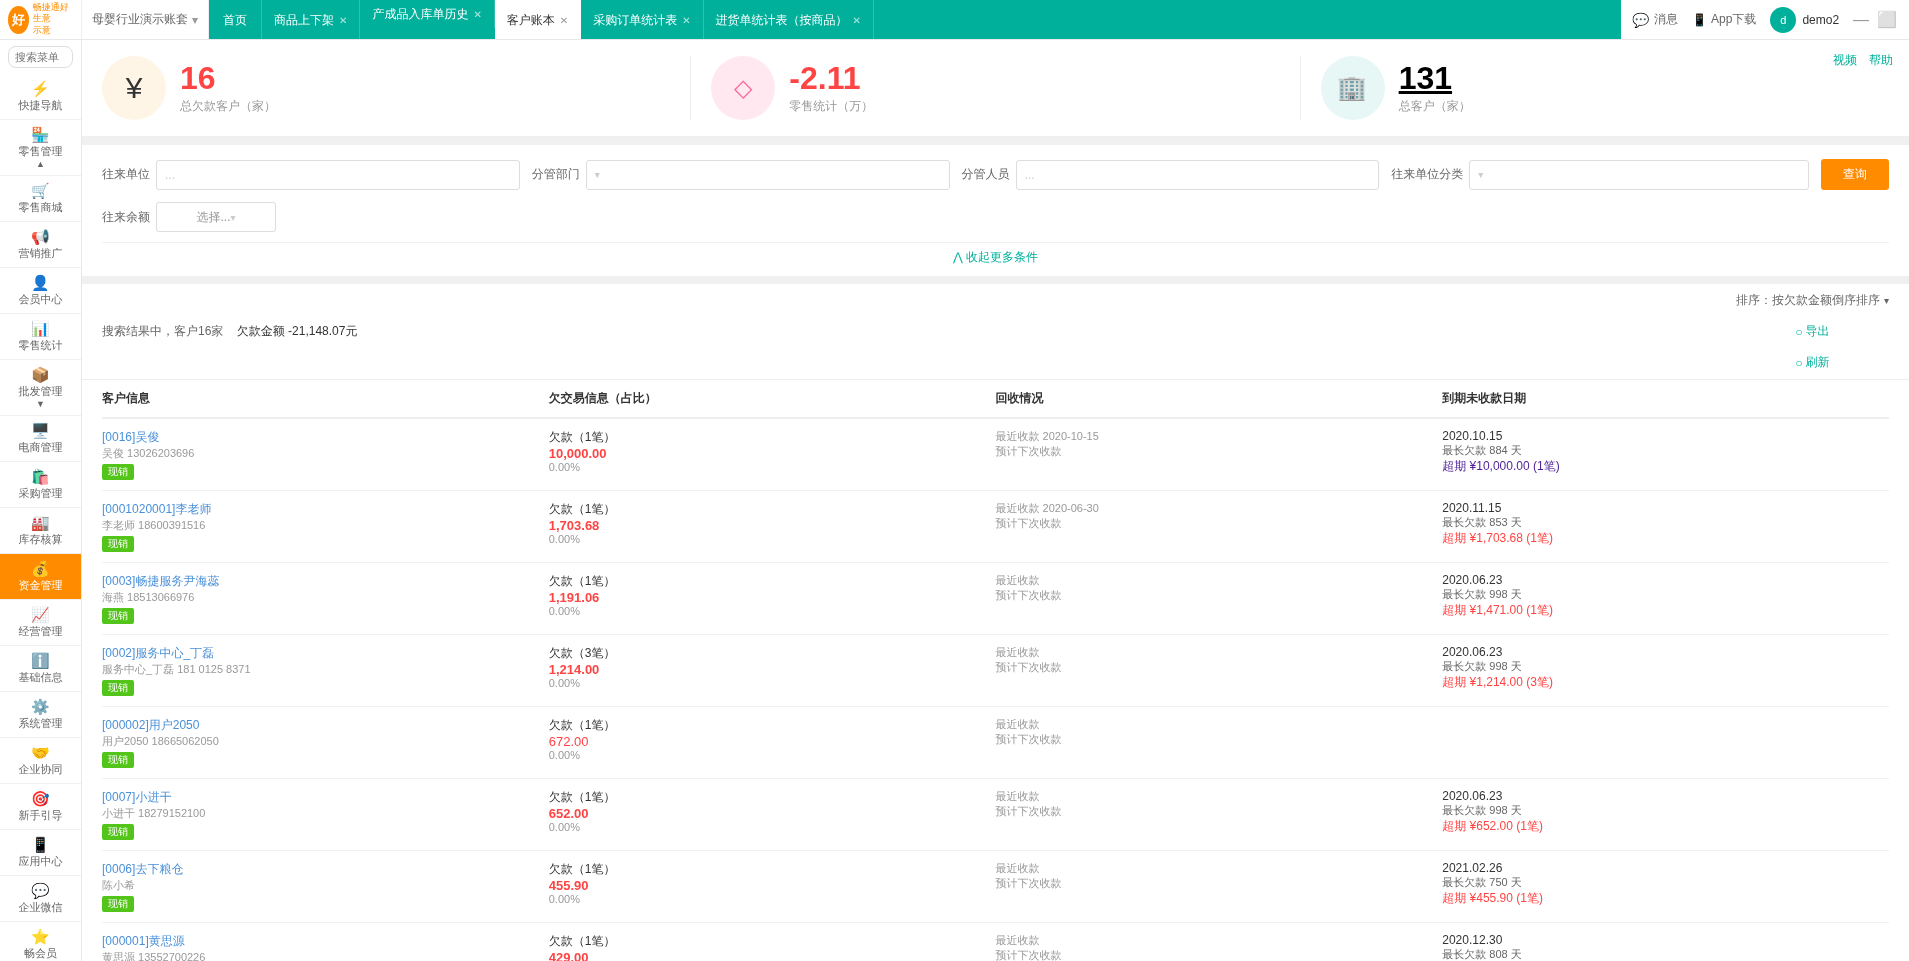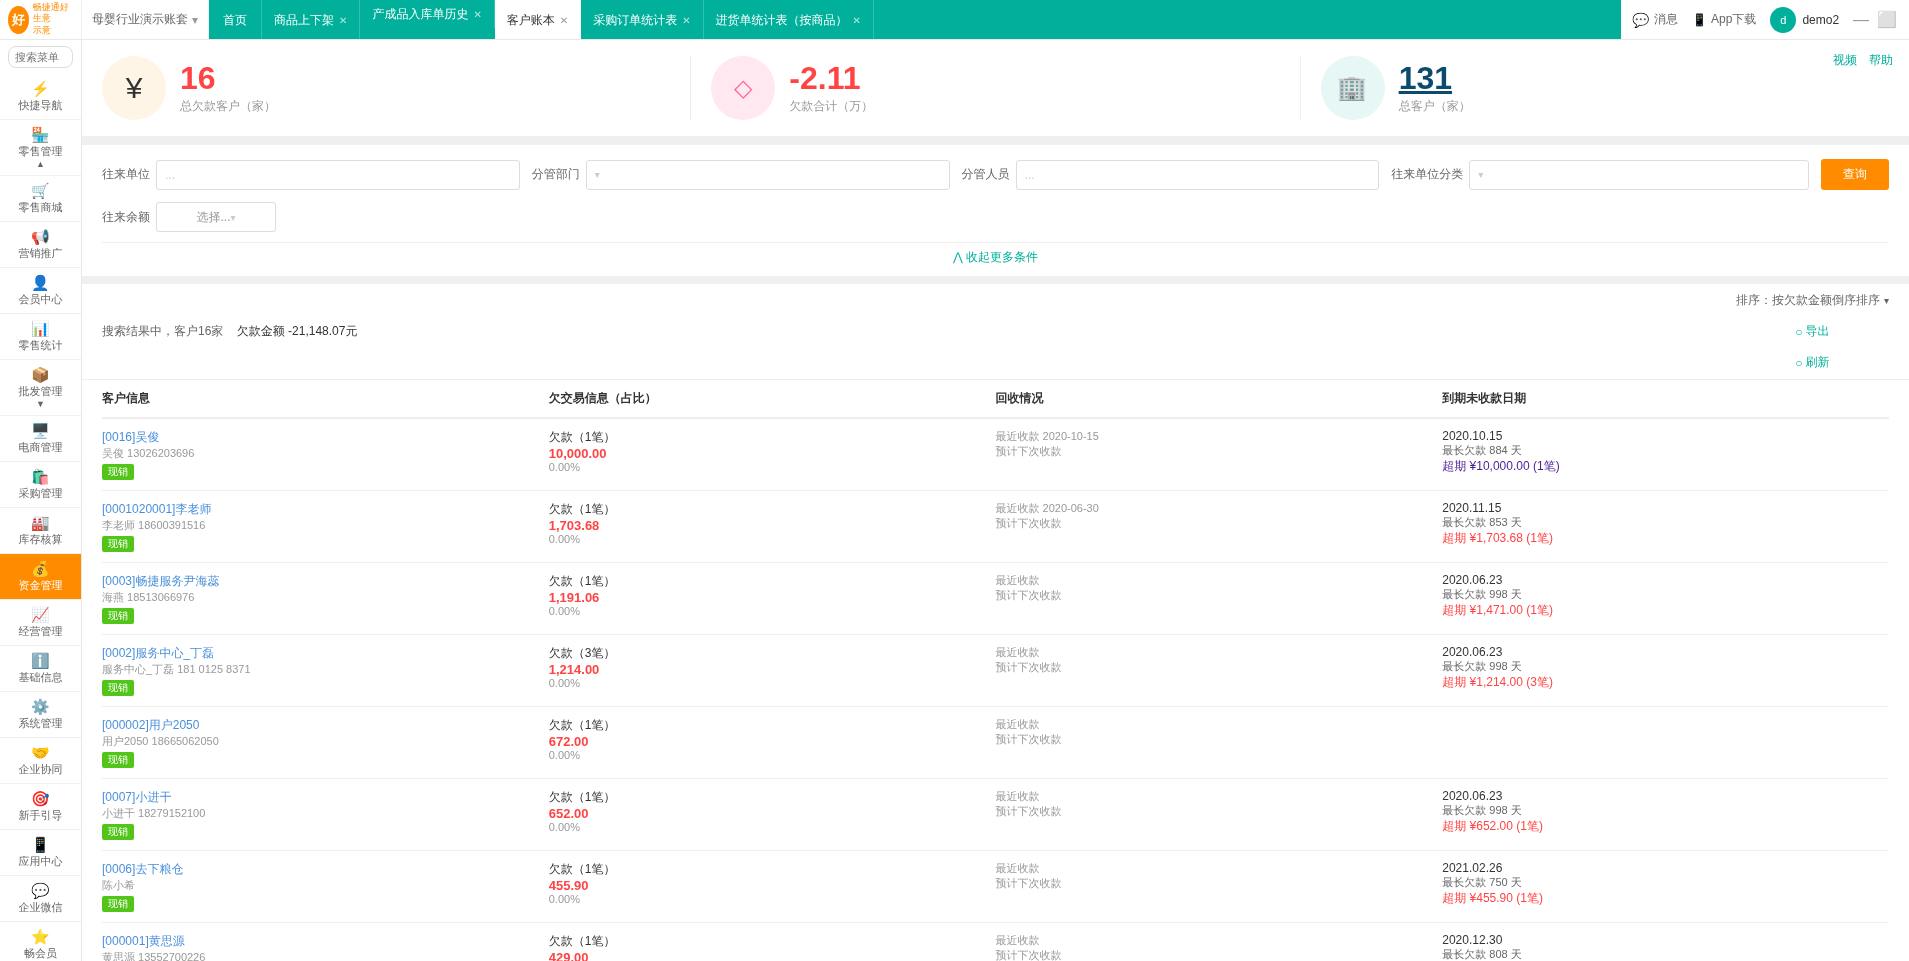--- a/index.html
+++ b/index.html
@@ -169,28 +169,28 @@
         <div>
           <div style="font-size:32px;font-weight:bold;color:#ff4444;line-height:1;">16</div>
           <div style="font-size:12px;color:#999;margin-top:4px;">总欠款客户（家）</div>
         </div>
       </div>
 
       <div style="display:flex;align-items:center;gap:14px;flex:1;border-right:1px solid #eee;padding:0 20px;">
         <div style="width:64px;height:64px;border-radius:50%;background:#ffe8f0;display:flex;align-items:center;justify-content:center;font-size:24px;color:#ff6699;">◇</div>
         <div>
           <div style="font-size:32px;font-weight:bold;color:#ff4444;line-height:1;">-2.11</div>
-          <div style="font-size:12px;color:#999;margin-top:4px;">欠款合计（万）</div>
+          <div style="font-size:12px;color:#999;margin-top:4px;">零售统计（万）</div>
         </div>
       </div>
 
       <div style="display:flex;align-items:center;gap:14px;flex:1;padding-left:20px;">
         <div style="width:64px;height:64px;border-radius:50%;background:#e6f7f5;display:flex;align-items:center;justify-content:center;font-size:24px;color:#00b09b;">🏢</div>
         <div>
-          <div style="font-size:32px;font-weight:900;color:#0c4a6e;line-height:1;text-decoration:underline;">131</div>
+          <div style="font-size:32px;font-weight:900;color:#000000;line-height:1;text-decoration:underline;">131</div>
           <div style="font-size:12px;color:#999;margin-top:4px;">总客户（家）</div>
         </div>
       </div>
 
       <div style="position:absolute;top:12px;right:16px;display:flex;gap:12px;">
         <span style="font-size:12px;color:#00b09b;cursor:pointer;">视频</span>
         <span style="font-size:12px;color:#00b09b;cursor:pointer;">帮助</span>
       </div>
     </div>
 
@@ -369,21 +369,21 @@
       <div style="display:grid;grid-template-columns:2fr 2fr 2fr 2fr;padding:10px 0;border-bottom:1px solid #f0f0f0;align-items:start;">
         <div>
           <div style="color:#4a90d9;cursor:pointer;font-size:12px;">
             <span>[000002]</span><span>用户2050</span>
           </div>
           <div style="color:#999;font-size:11px;">用户2050  18665062050</div>
           <span style="background:#52c41a;color:#fff;font-size:10px;padding:1px 6px;border-radius:2px;display:inline-block;margin-top:3px;">现销</span>
         </div>
         <div>
           <div style="font-size:12px;color:#333;">欠款（1笔）</div>
-          <div style="color:#ff4444;font-size:13px;font-weight:bold;">672.00</div>
+          <div style="color:#ff4444;font-size:13px;font-weight:normal;">672.00</div>
           <div style="color:#999;font-size:11px;">0.00%</div>
         </div>
         <div>
           <div style="color:#999;font-size:11px;">最近收款</div>
           <div style="color:#999;font-size:11px;">预计下次收款</div>
         </div>
       </div>
 
       <div style="display:grid;grid-template-columns:2fr 2fr 2fr 2fr;padding:10px 0;border-bottom:1px solid #f0f0f0;align-items:start;">
         <div>

